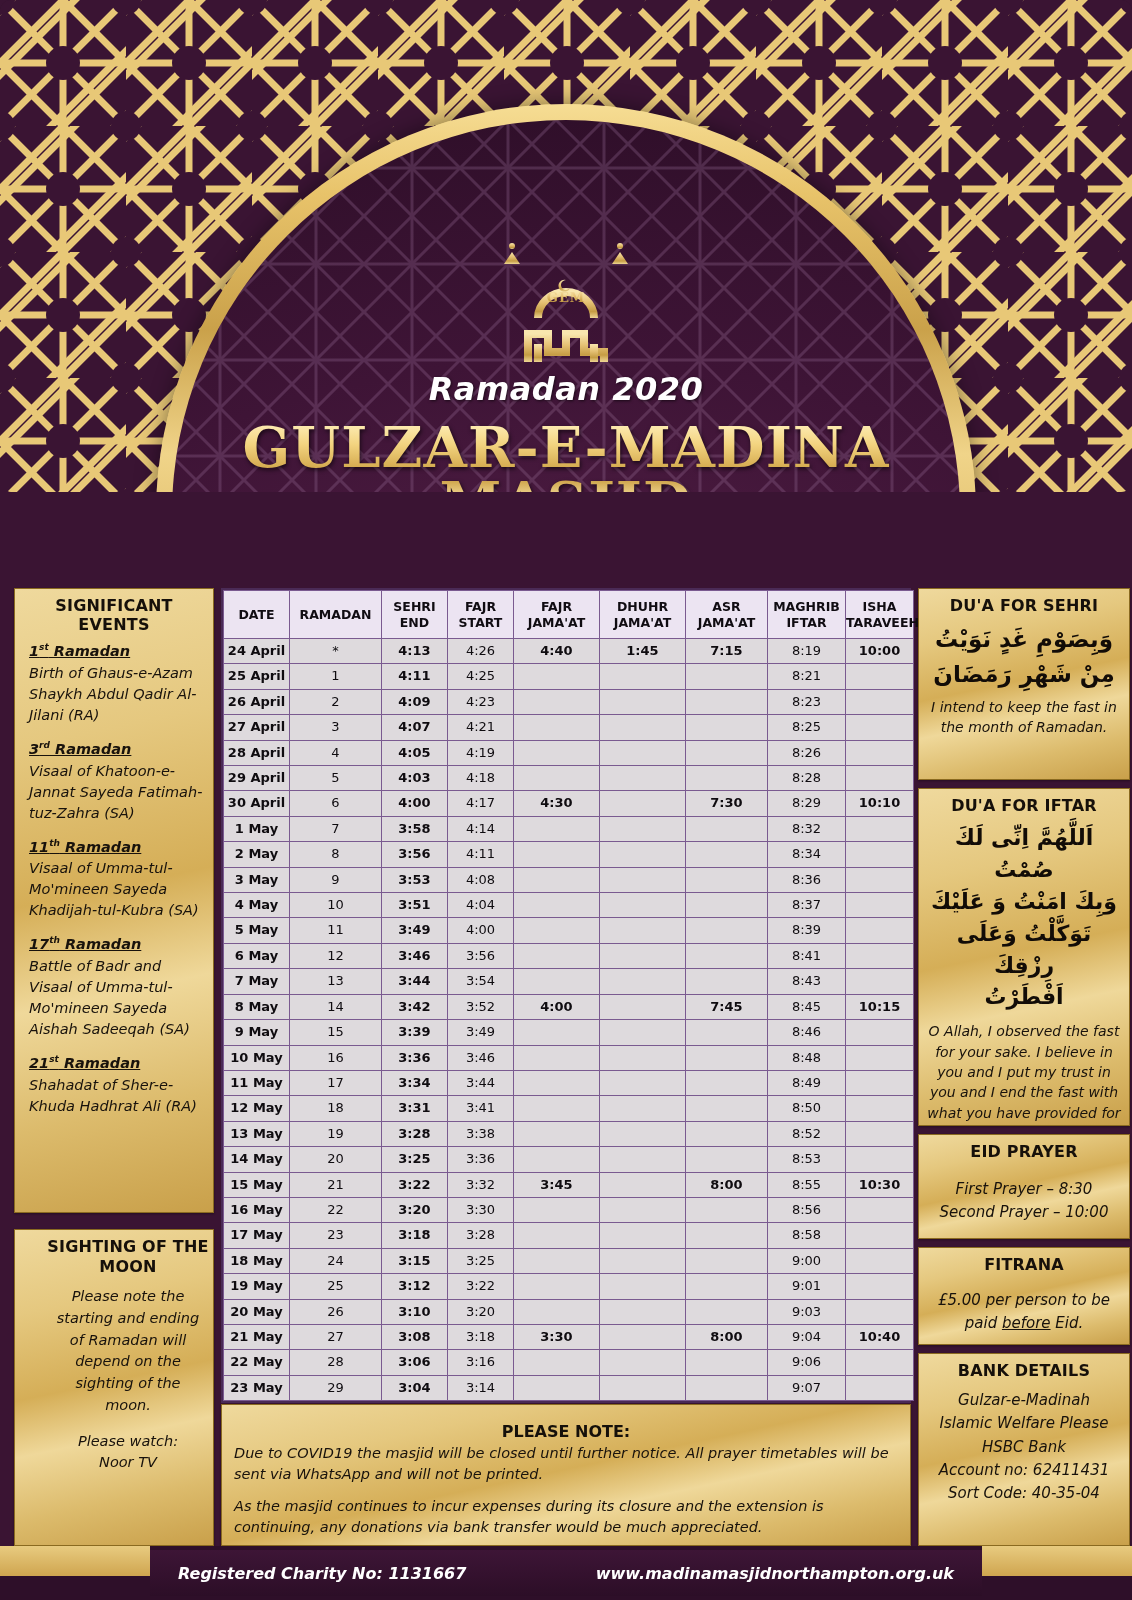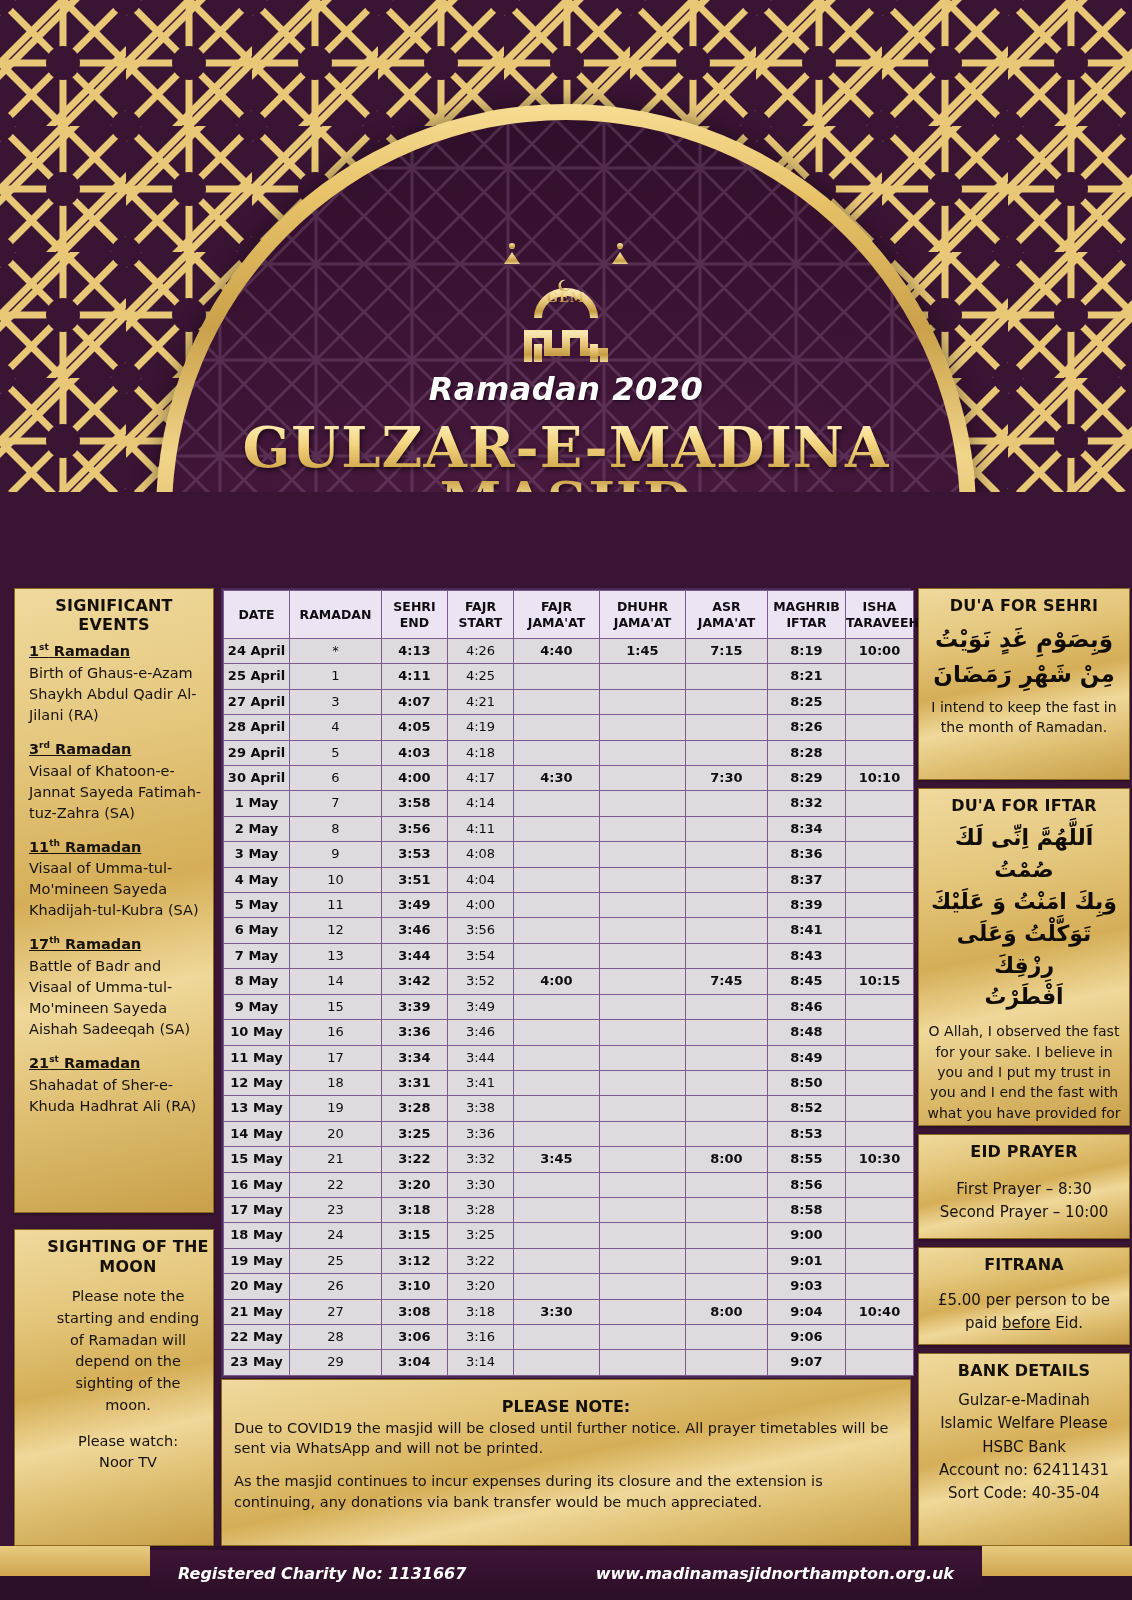--- a/index.html
+++ b/index.html
@@ -154,20 +154,21 @@
     font-weight: bold;
     font-size: 16px;
     color: #16100a;
     letter-spacing: 0.2px;
     padding: 7px 4px 5px;
   }
 
   .hand {
     font-family: "DejaVu Sans", sans-serif;
     color: #18120c;
+    font-style: italic;
   }
 
   
   .events-body { padding: 2px 10px 14px 14px; }
   .ev-block { margin-bottom: 13px; }
   .ev-head {
     font-size: 14.5px;
     font-weight: bold;
     text-decoration: underline;
     line-height: 1.5;
@@ -216,21 +217,21 @@
   table.tt td { background: #dedadd; color: #0f0c10; }
   td.c-date {
     background: #ece0f3;
     font-weight: bold;
     font-size: 13px;
   }
   td.c-ram { font-weight: normal; }
   td.c-sehri { color: #e8241a; font-weight: bold; }
   td.c-fajr  { color: #111; }
   td.c-jamat { font-weight: bold; color: #111; }
-  td.c-magh  { color: #009a4e; font-weight: bold; }
+  td.c-magh  { color: #009a4e; font-weight: normal; }
   td.c-isha  { font-weight: bold; color: #111; }
 
   .col-d  { width: 66px; }
   .col-r  { width: 92px; }
   .col-se { width: 66px; }
   .col-fs { width: 66px; }
   .col-fj { width: 86px; }
   .col-dh { width: 86px; }
   .col-as { width: 82px; }
   .col-mg { width: 78px; }
@@ -490,20 +491,31 @@
                 <td class="c-ram">1</td>
                 <td class="c-sehri">4:11</td>
                 <td class="c-fajr">4:25</td>
                 <td class="c-jamat"></td>
                 <td class="c-jamat"></td>
                 <td class="c-jamat"></td>
                 <td class="c-magh">8:21</td>
                 <td class="c-isha"></td>
               </tr>
               <tr>
+                <td class="c-date">26 April</td>
+                <td class="c-ram">2</td>
+                <td class="c-sehri">4:09</td>
+                <td class="c-fajr">4:23</td>
+                <td class="c-jamat"></td>
+                <td class="c-jamat"></td>
+                <td class="c-jamat"></td>
+                <td class="c-magh">8:23</td>
+                <td class="c-isha"></td>
+              </tr>
+              <tr>
                 <td class="c-date">27 April</td>
                 <td class="c-ram">3</td>
                 <td class="c-sehri">4:07</td>
                 <td class="c-fajr">4:21</td>
                 <td class="c-jamat"></td>
                 <td class="c-jamat"></td>
                 <td class="c-jamat"></td>
                 <td class="c-magh">8:25</td>
                 <td class="c-isha"></td>
               </tr>

